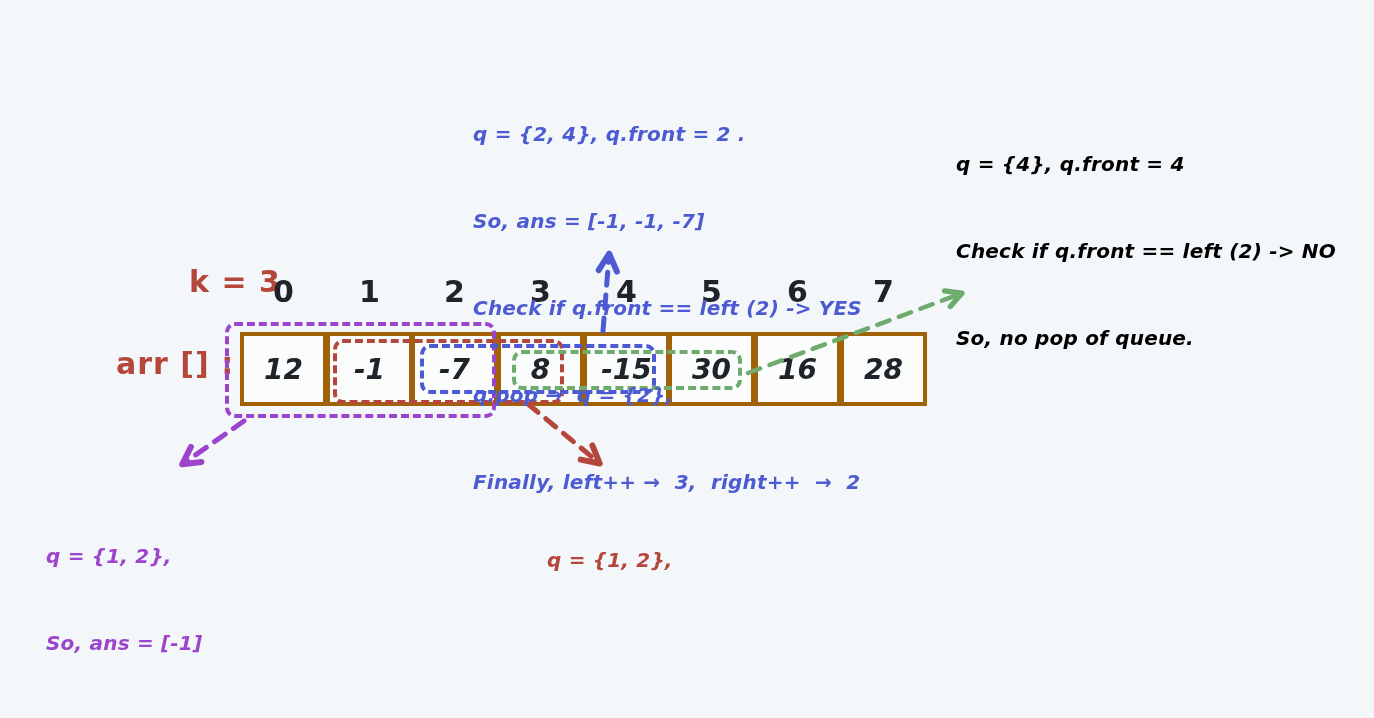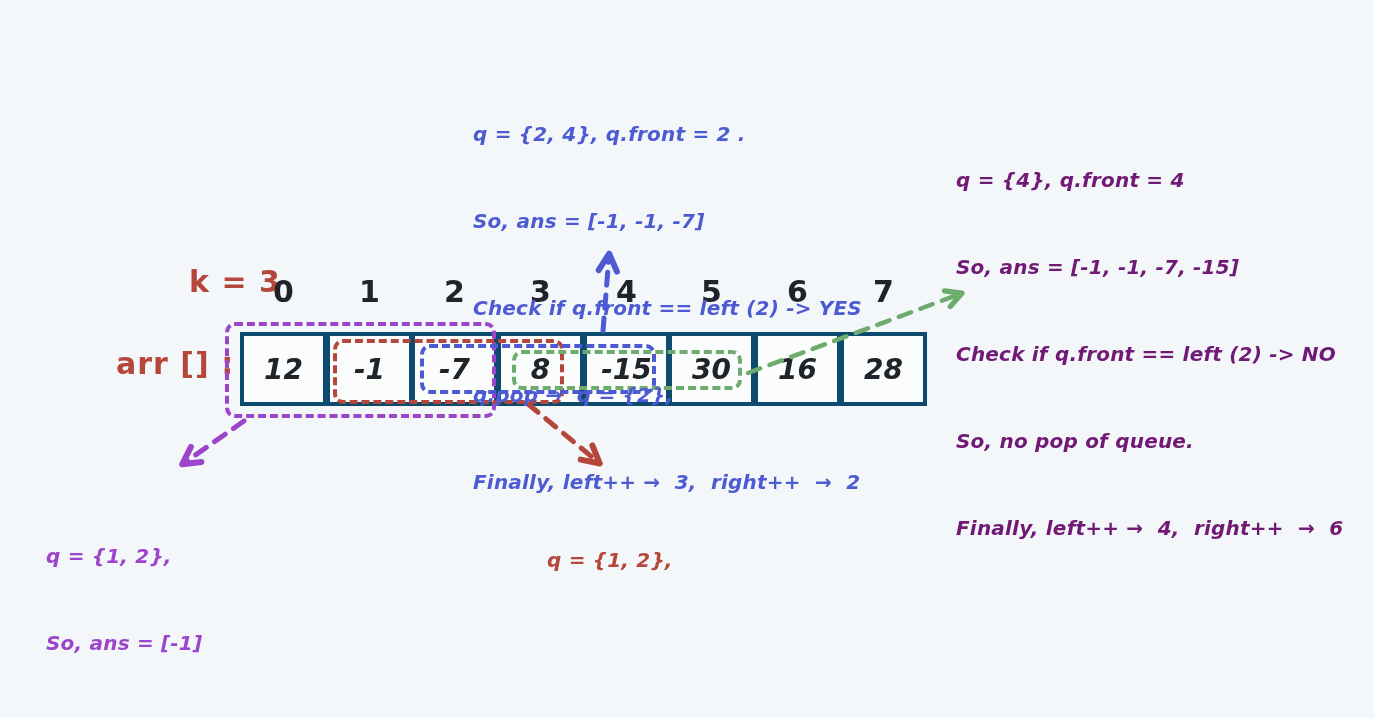--- a/index.html
+++ b/index.html
@@ -19,41 +19,41 @@
 
   
   .idx {
     position:absolute; top:274px; width:87px; text-align:center;
     font-size:30px; font-weight:bold; color:#20242a;
   }
 
   
   .cell {
     position:absolute; top:332px; width:87px; height:74px;
-    border:4px solid #0c4a6e; background:#fbfdfd;
+    border:4px solid #a16207; background:#fbfdfd;
     display:flex; align-items:center; justify-content:center;
     font-size:28px; font-weight:bold; color:#20242a; font-style:italic;
   }
 
   
   .win { position:absolute; border:4px dashed; border-radius:10px; pointer-events:none; }
   .win-purple { left:225px; top:322px; width:271px; height:96px; border-color:#9c45cc; }
   .win-red    { left:333px; top:339px; width:231px; height:65px; border-color:#b5463c; }
   .win-blue   { left:420px; top:344px; width:236px; height:50px; border-color:#4d5bd3; }
   .win-green  { left:512px; top:350px; width:230px; height:40px; border-color:#6dac6d; }
 
   .arrows { position:absolute; left:0; top:0; width:1374px; height:718px; pointer-events:none; }
 
   
   .note {
     position:absolute; font-size:20px; font-weight:bold;
     line-height:29px; white-space:pre; letter-spacing:0.2px; font-style:italic;
   }
   .note-blue   { left:473px; top:62px;  color:#4d5bd3; }
-  .note-green  { left:956px; top:108px;  color:#701a75; }
+  .note-green  { left:956px; top:92px;  color:#000000; }
   .note-purple { left:46px;  top:484px; color:#9c45cc; }
   .note-red    { left:547px; top:488px; color:#b5463c; }
 </style>
 </head>
 <body>
 
 <div class="canvas">
 
   <div class="rlabel" style="left:148px; top:264px;margin-left:41px;">k = 3</div>
   <div class="rlabel" style="left:116px; top:346px;">arr [] :</div>
@@ -125,24 +125,22 @@
   <div class="note note-blue">
     <div>q = {2, 4}, q.front = 2 .</div>
     <div>So, ans = [-1, -1, -7]</div>
     <div>Check if q.front == left (2) -&gt; YES</div>
     <div>q.pop →  q = {2},</div>
     <div>Finally, left++ →  3,  right++  →  2</div>
   </div>
 
   <div class="note note-green">
     <div>q = {4}, q.front = 4</div>
-    <div>So, ans = [-1, -1, -7, -15]</div>
     <div>Check if q.front == left (2) -&gt; NO</div>
     <div>So, no pop of queue.</div>
-    <div>Finally, left++ →  4,  right++  →  6</div>
   </div>
 
   <div class="note note-purple">
     <div>q = {1, 2},</div>
     <div>So, ans = [-1]</div>
     
     
   </div>
 
   <div class="note note-red">

